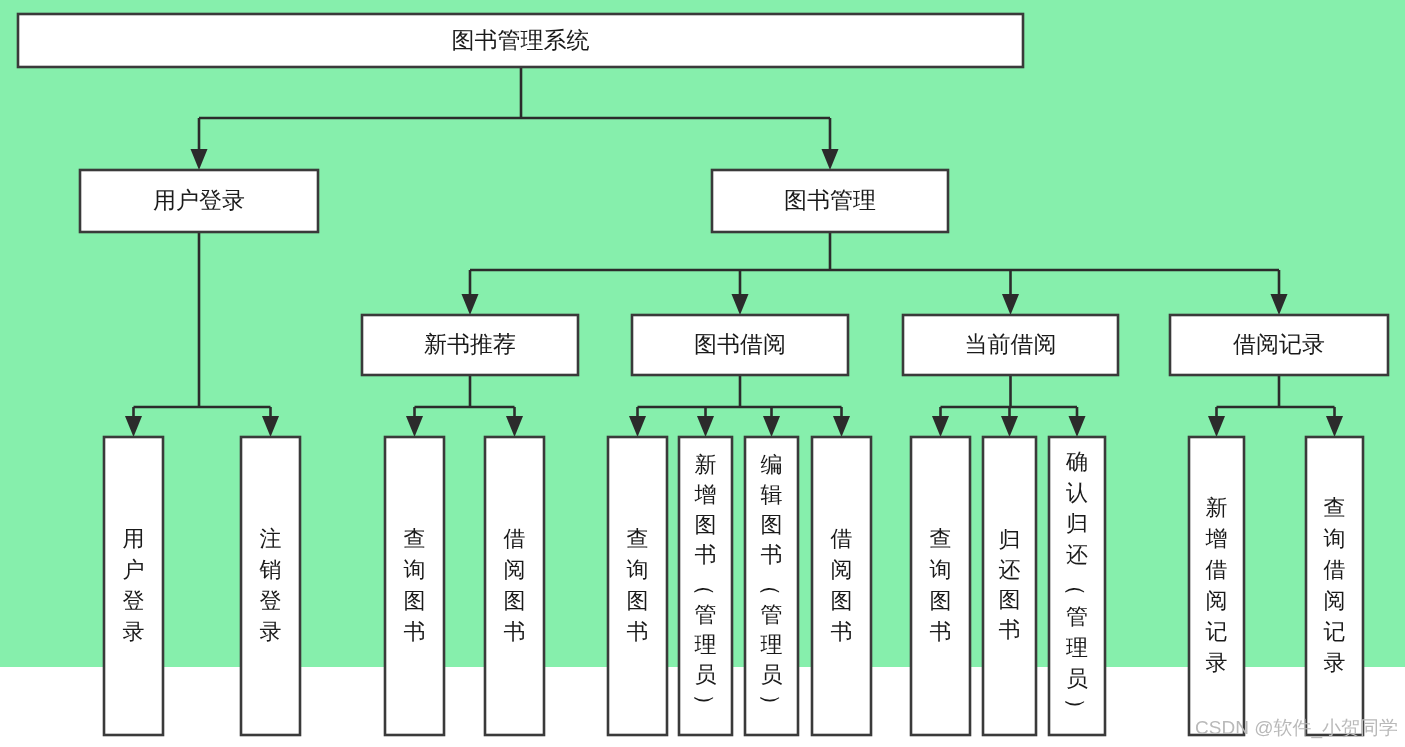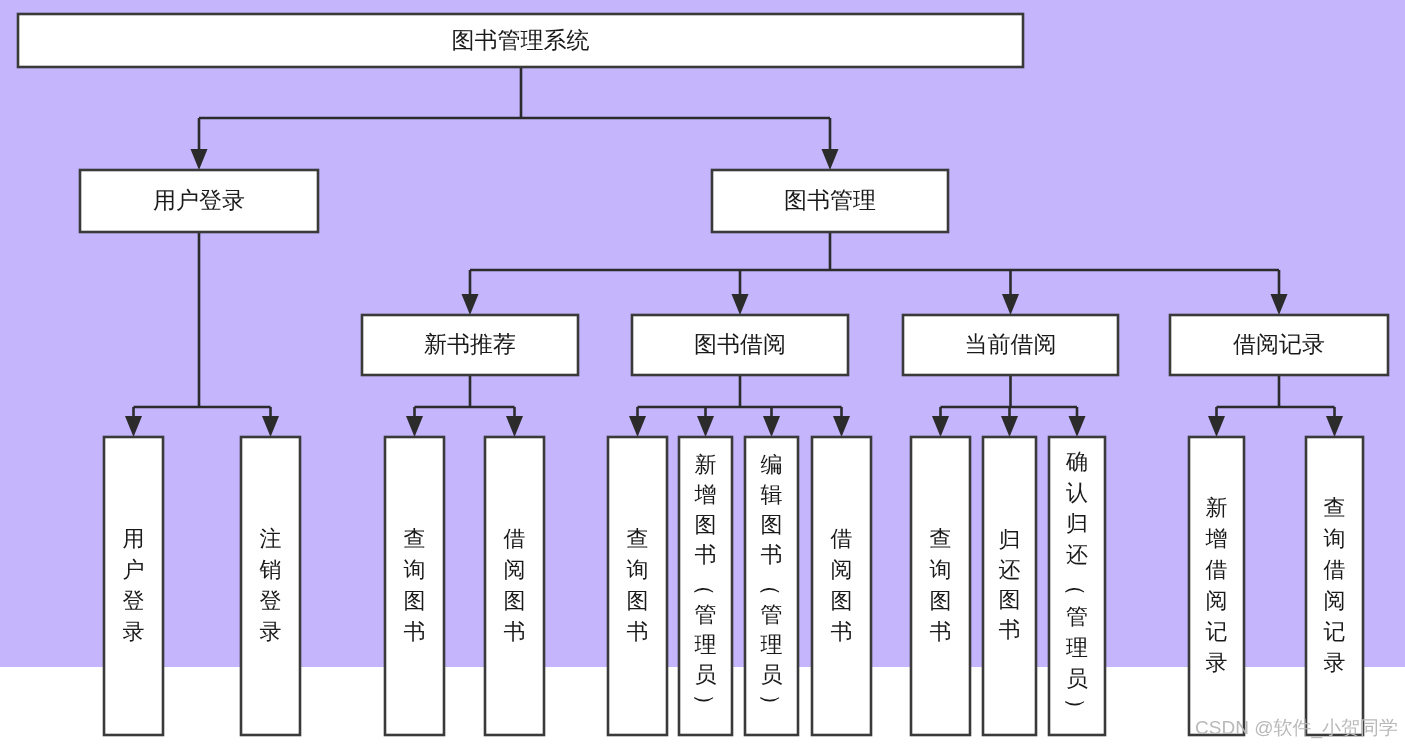--- a/index.html
+++ b/index.html
@@ -11,21 +11,21 @@
     width: 1405px;
     height: 747px;
     font-family: "Liberation Sans", "DejaVu Sans", sans-serif;
     overflow: hidden;
     position: relative;
   }
   #diagram-root {
     position: relative;
     width: 1405px;
     height: 667px;
-    background: #c4b5fd;
+    background: #86efac;
   }
   svg.diagram-canvas {
     position: absolute;
     left: 0;
     top: 0;
     width: 1405px;
     height: 747px;
   }
   .node-box {
     fill: #ffffff;

